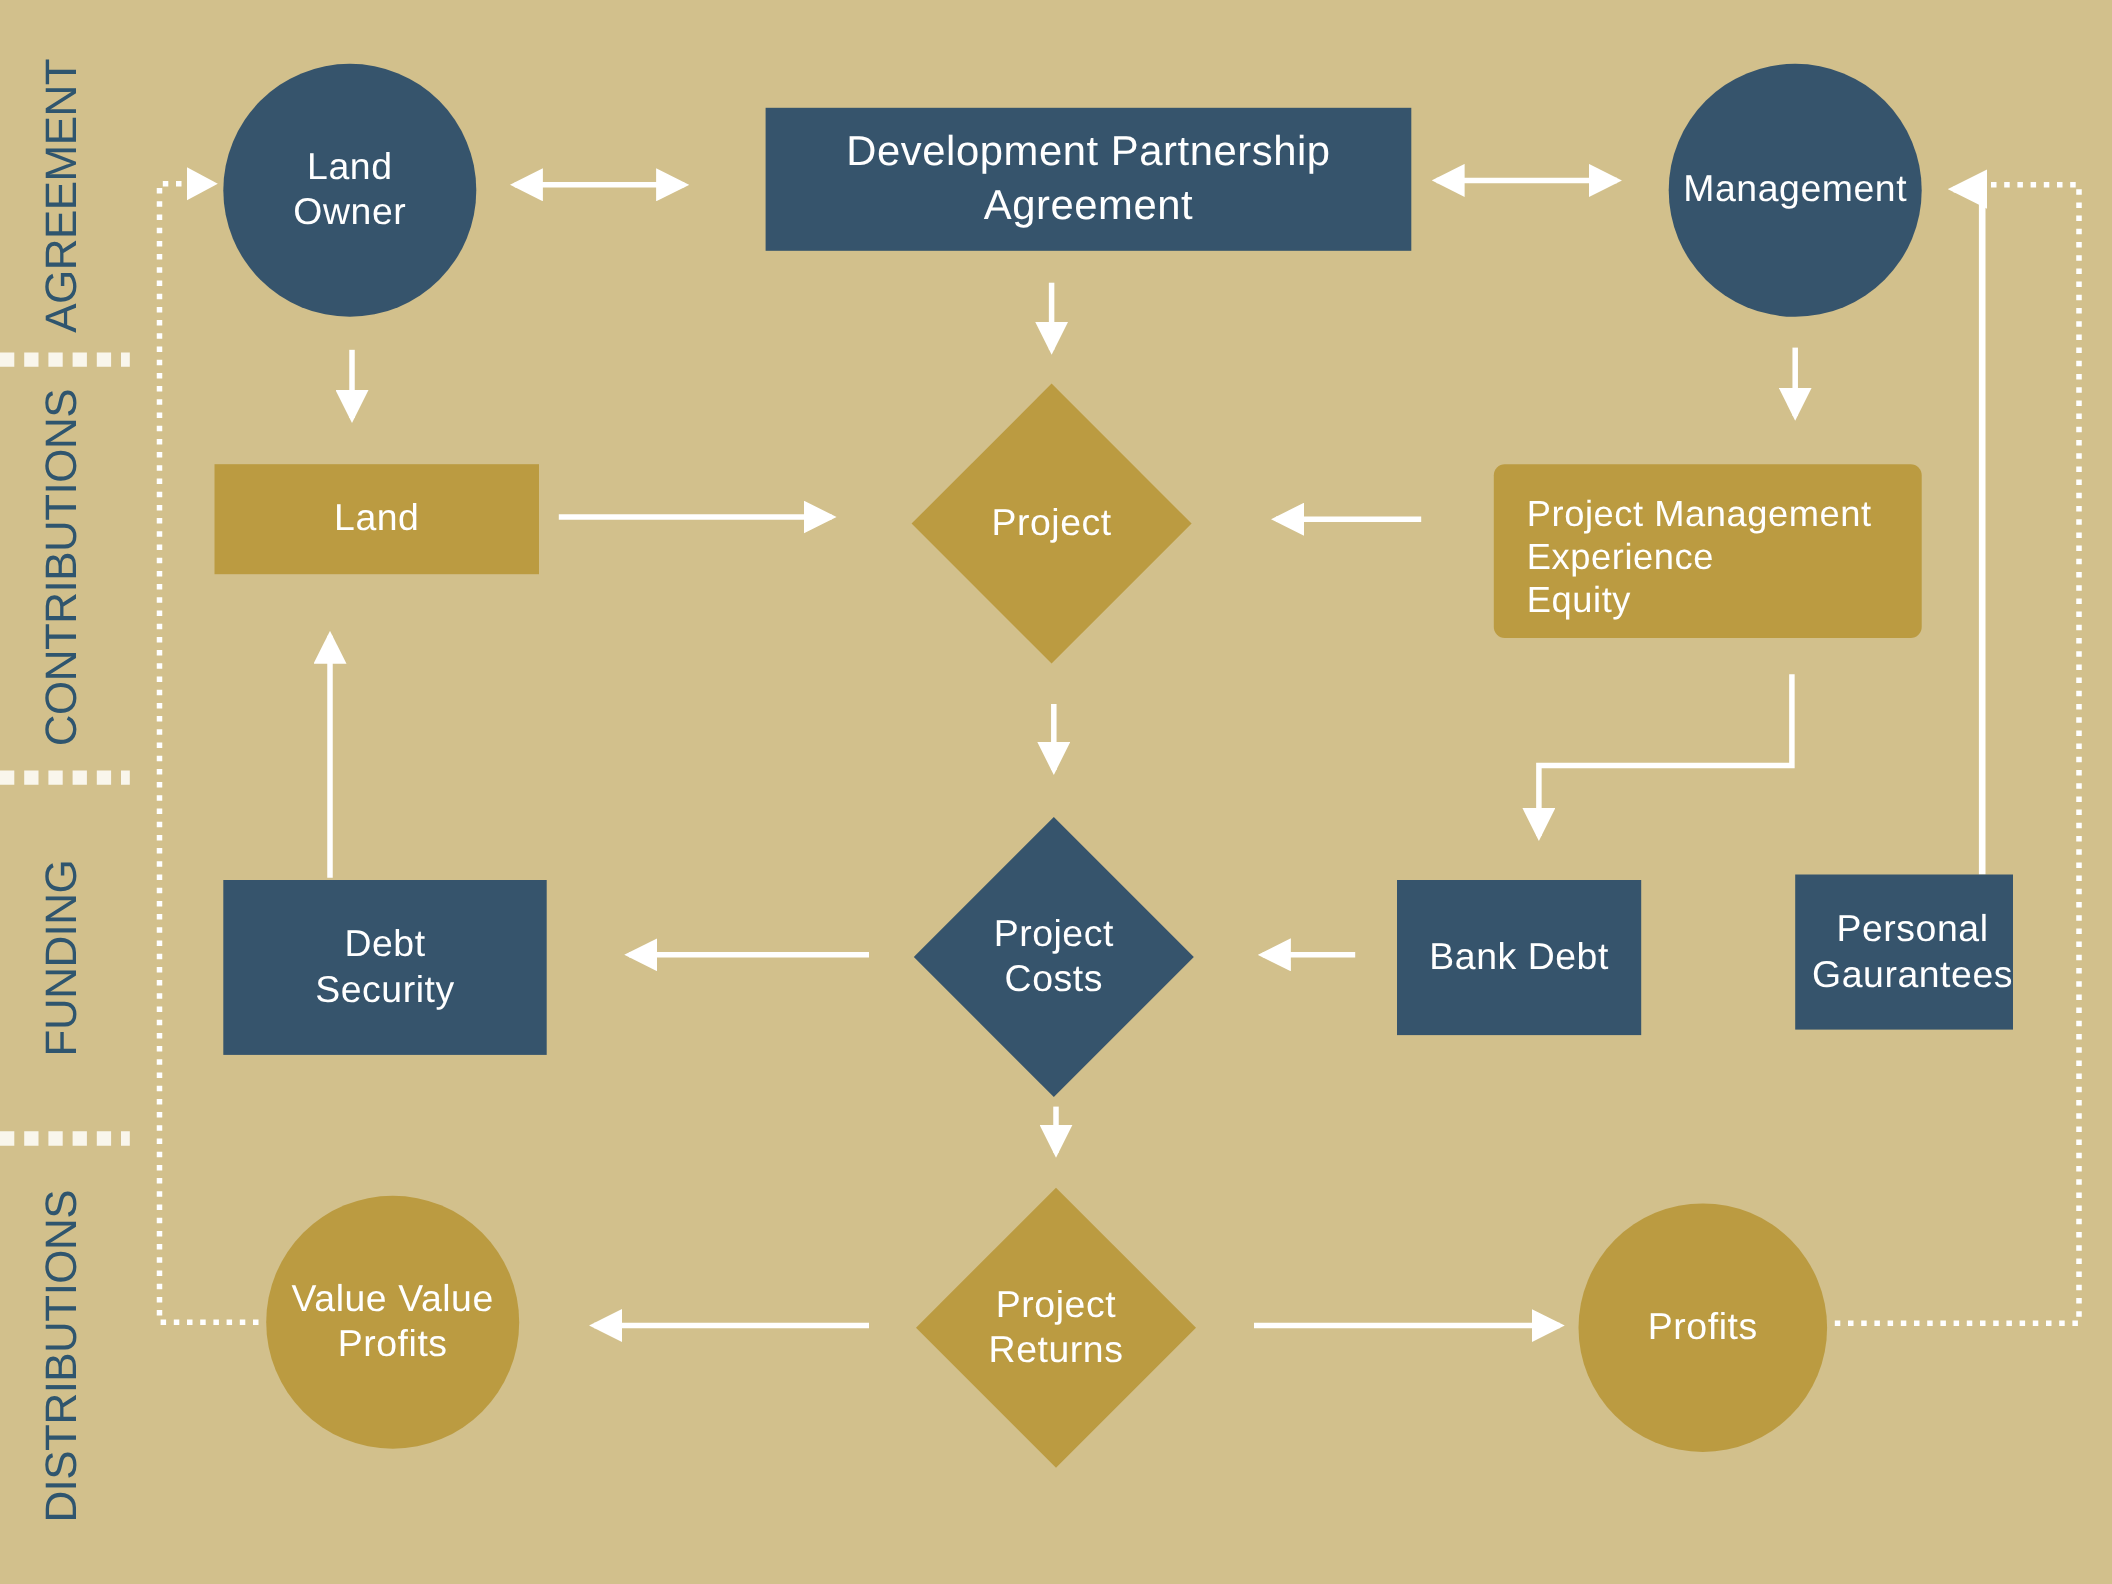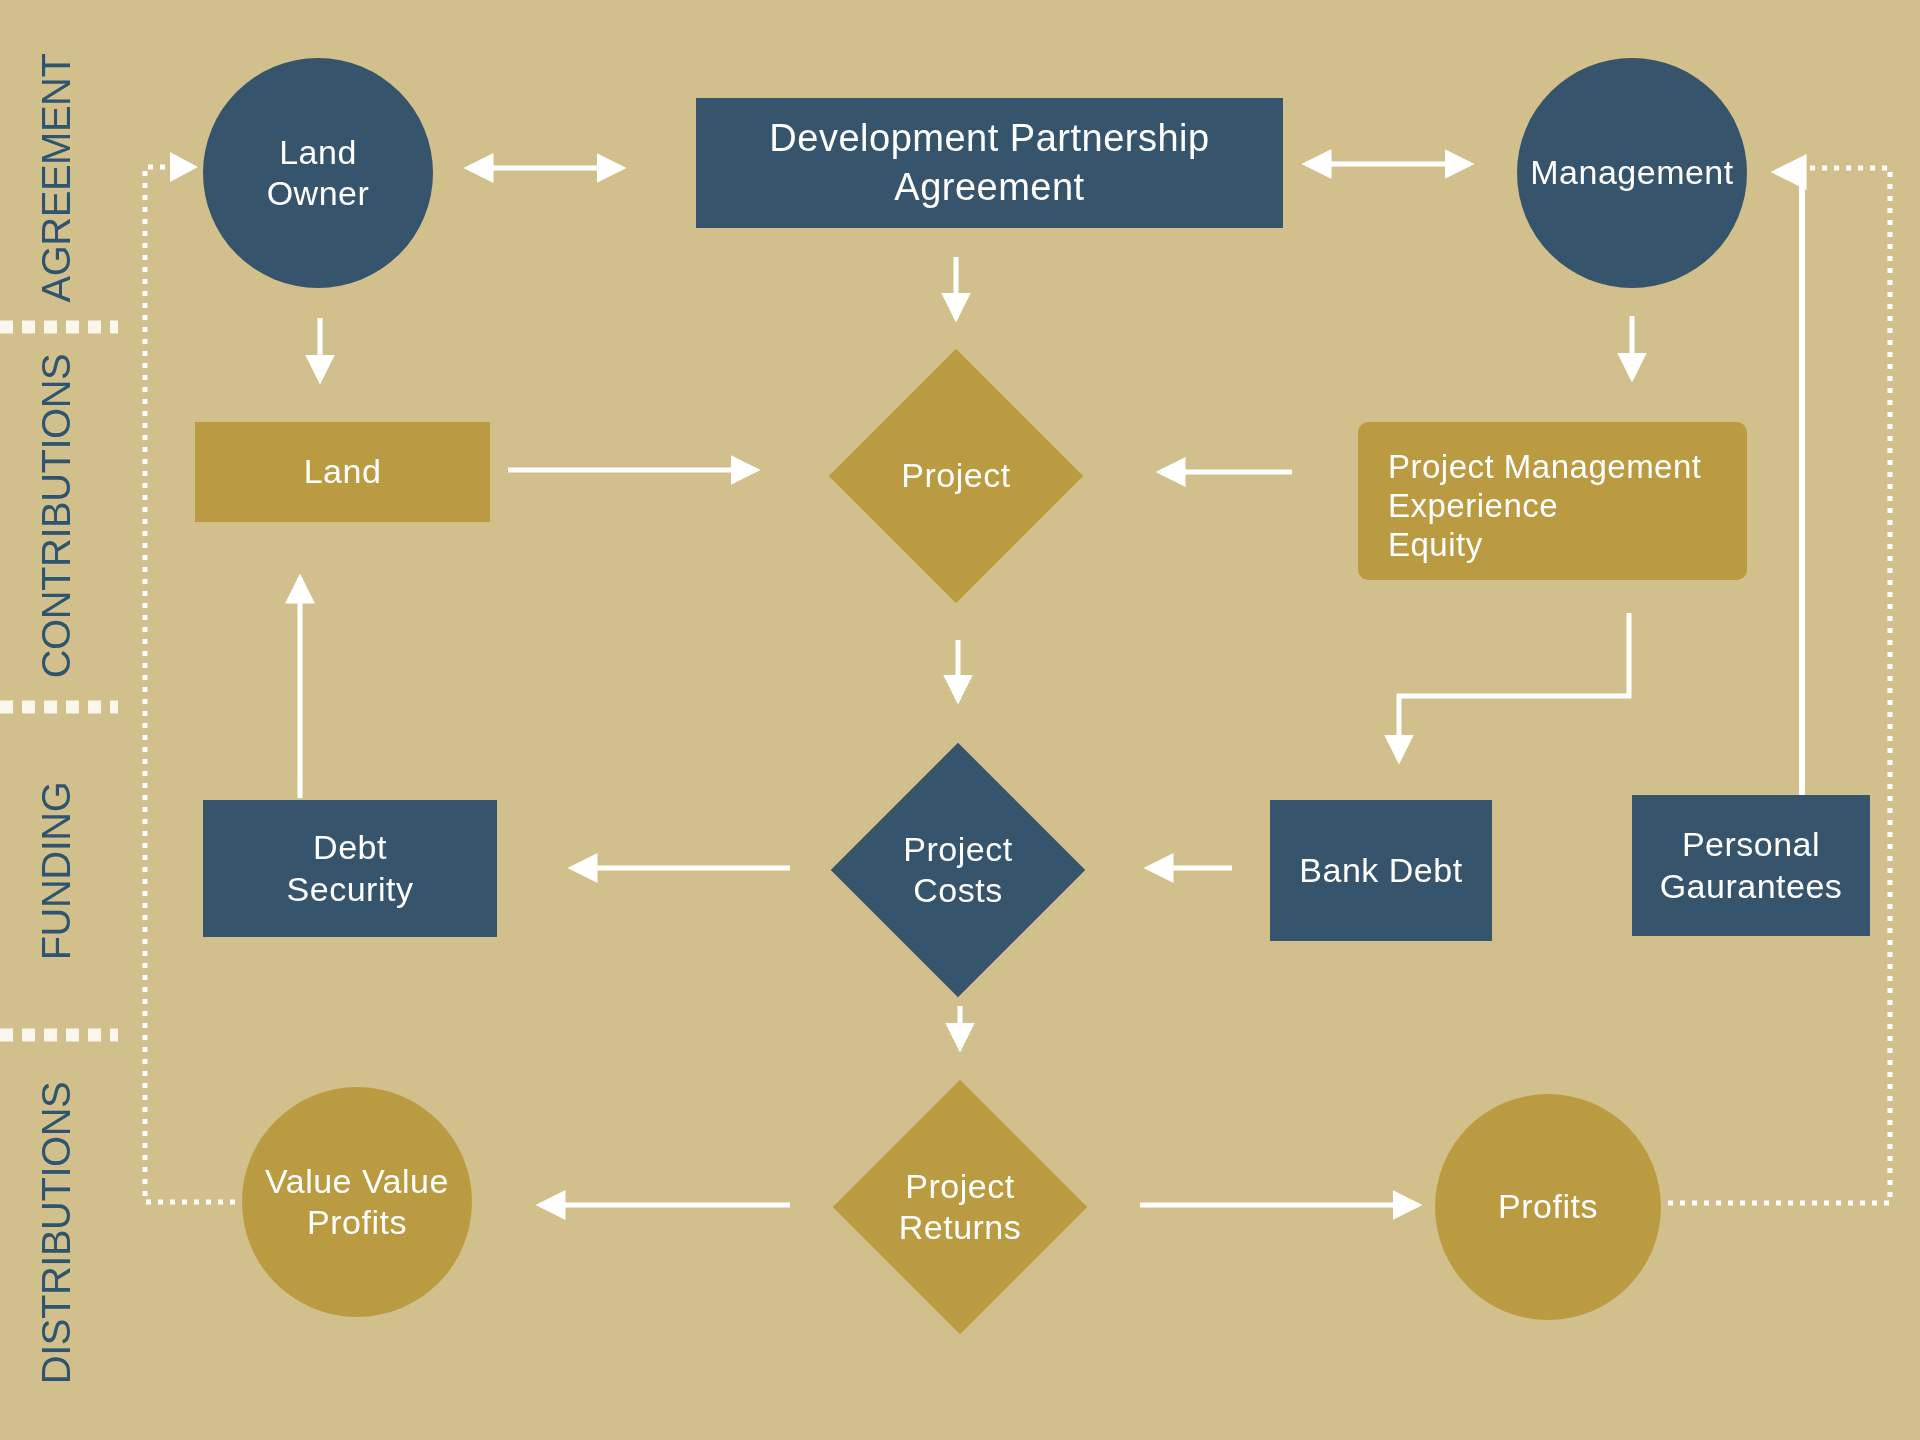--- a/index.html
+++ b/index.html
@@ -137,42 +137,42 @@
   </div>
 
   <div class="node rect gold pm-box" style="left:1358px;top:422px;width:389px;height:158px;">
     <div class="node-label">
       <div>Project Management</div>
       <div>Experience</div>
       <div>Equity</div>
     </div>
   </div>
 
-  <div class="node rect navy" style="left:203px;top:800px;width:294px;height:137px;align-items:center;">
+  <div class="node rect navy" style="left:203px;top:800px;width:294px;height:159px;align-items:center;">
     <div class="node-label">
       <div>Debt</div>
       <div>Security</div>
     </div>
   </div>
 
   <div class="node diamond" style="left:868px;top:780px;width:180px;height:180px;">
     <div class="diamond-shape navy"></div>
     <div class="node-label">
       <div>Project</div>
       <div>Costs</div>
     </div>
   </div>
 
   <div class="node rect navy" style="left:1270px;top:800px;width:222px;height:141px;">
     <div class="node-label">
       <div>Bank Debt</div>
     </div>
   </div>
 
-  <div class="node rect navy" style="left:1632px;top:795px;width:238px;height:141px;">
+  <div class="node rect navy" style="left:1632px;top:795px;width:198px;height:141px;justify-content:flex-end;">
     <div class="node-label">
       <div>Personal</div>
       <div>Gaurantees</div>
     </div>
   </div>
 
   <div class="node circle gold" style="left:242px;top:1087px;width:230px;height:230px;">
     <div class="node-label">
       <div>Value Value</div>
       <div>Profits</div>

